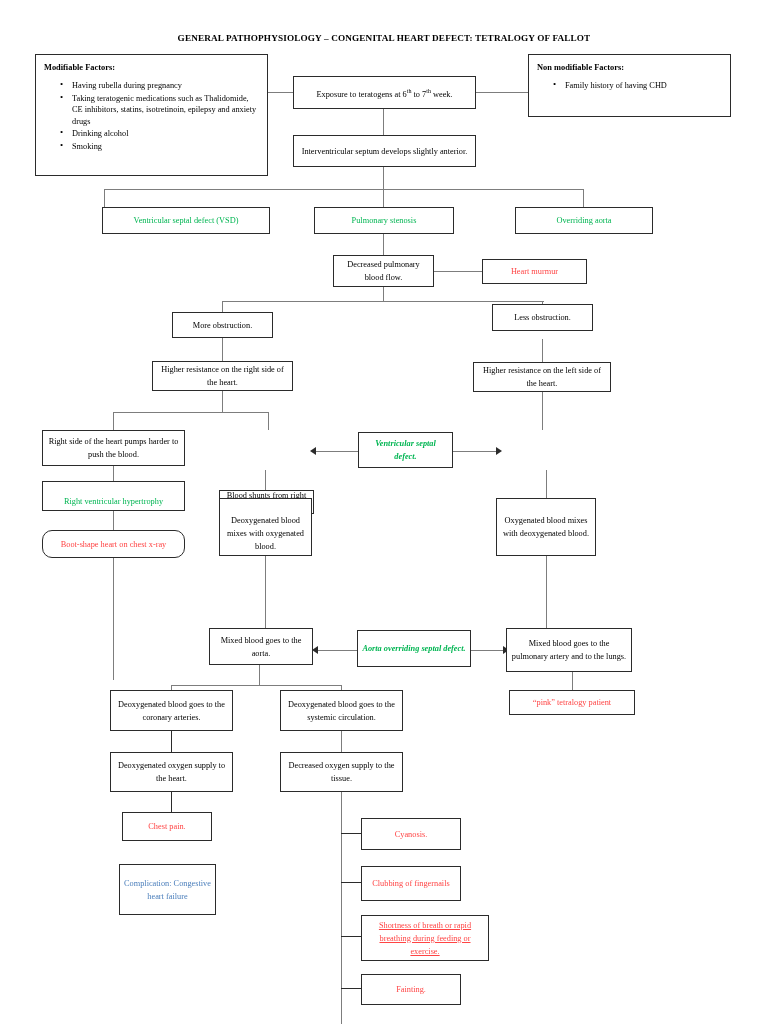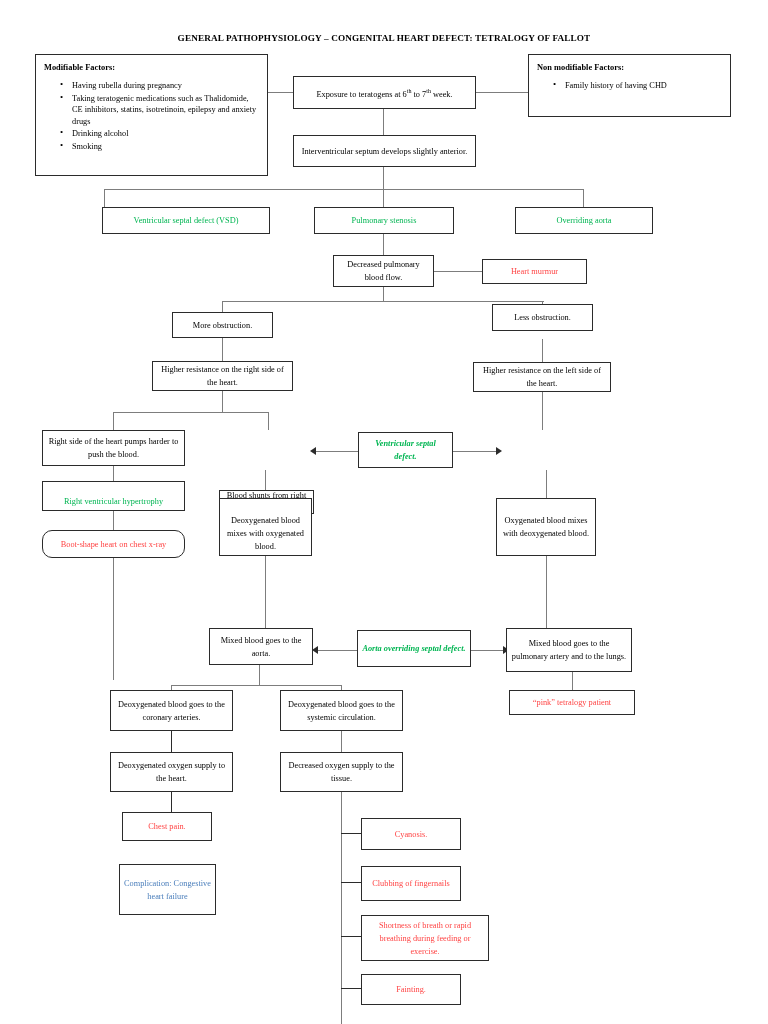--- a/index.html
+++ b/index.html
@@ -315,21 +315,21 @@
   </div>
 
   <div class="box red" style="left:361px; top:818px; width:100px; height:32px;">
     <span>Cyanosis.</span>
   </div>
 
   <div class="box red" style="left:361px; top:866px; width:100px; height:35px;">
     <span>Clubbing of fingernails</span>
   </div>
 
-  <div class="box red" style="left:361px; top:915px; width:128px; height:46px;">
+  <div class="box red" style="left:361px; top:915px; width:128px; height:46px;text-decoration:underline;">
     <span>Shortness of breath or rapid breathing during feeding or exercise.</span>
   </div>
 
   <div class="box red" style="left:361px; top:974px; width:100px; height:31px;">
     <span>Fainting.</span>
   </div>
 
 </div>
 
 </body></html>

